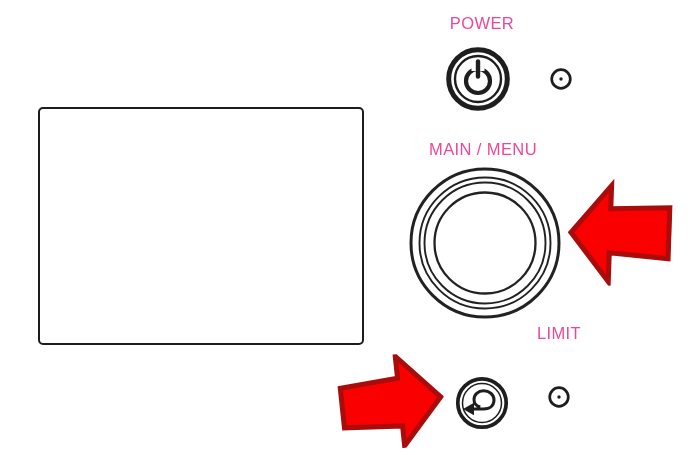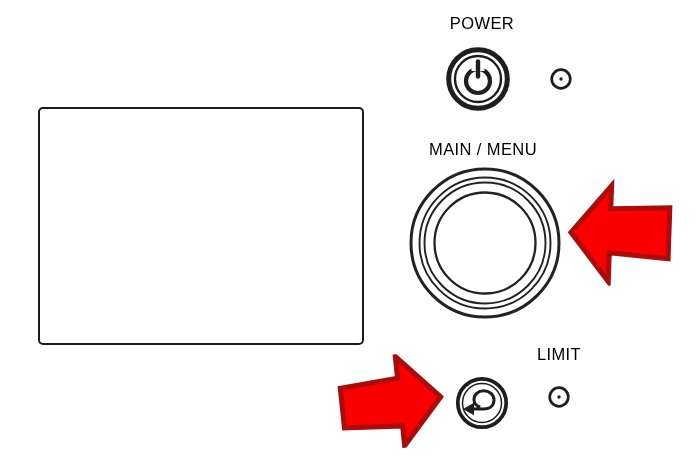--- a/index.html
+++ b/index.html
@@ -7,42 +7,42 @@
     position: relative;
     width: 699px;
     height: 455px;
     background: #ffffff;
     overflow: hidden;
     font-family: "Liberation Sans", sans-serif;
   }
   .abs { position: absolute; }
   .label {
     position: absolute;
-    color: #000000;
+    color: #ec4899;
     font-size: 16.5px;
     letter-spacing: 0.4px;
     text-align: center;
     white-space: nowrap;
     line-height: 1;
   }
   .display {
     position: absolute;
     left: 38px;
     top: 107px;
     width: 326px;
     height: 238px;
     box-sizing: border-box;
     border: 2.6px solid #1c1c1c;
     border-radius: 5px;
     background: #ffffff;
   }
   .power-label   { left: 426px; top: 15px;  width: 112px; }
   .mainmenu-label{ left: 401px; top: 141px; width: 164px; }
   .back-label    { left: 442px; top: 345px; width: 80px; }
-  .limit-label   { left: 519px; top: 346px; width: 80px; }
+  .limit-label   { left: 519px; top: 325px; width: 80px; }
 
   .power-button  { left: 445px; top: 46px; }
   .power-led     { left: 549px; top: 67px; }
   .main-knob     { left: 407px; top: 165px; }
   .back-button   { left: 454px; top: 375px; }
   .limit-led     { left: 547px; top: 385px; }
 
   .arrow-left  { left: 568px; top: 178px; transform: rotate(2deg); }
   .arrow-right { left: 338px; top: 355px; transform: rotate(-6deg); }
 </style>

